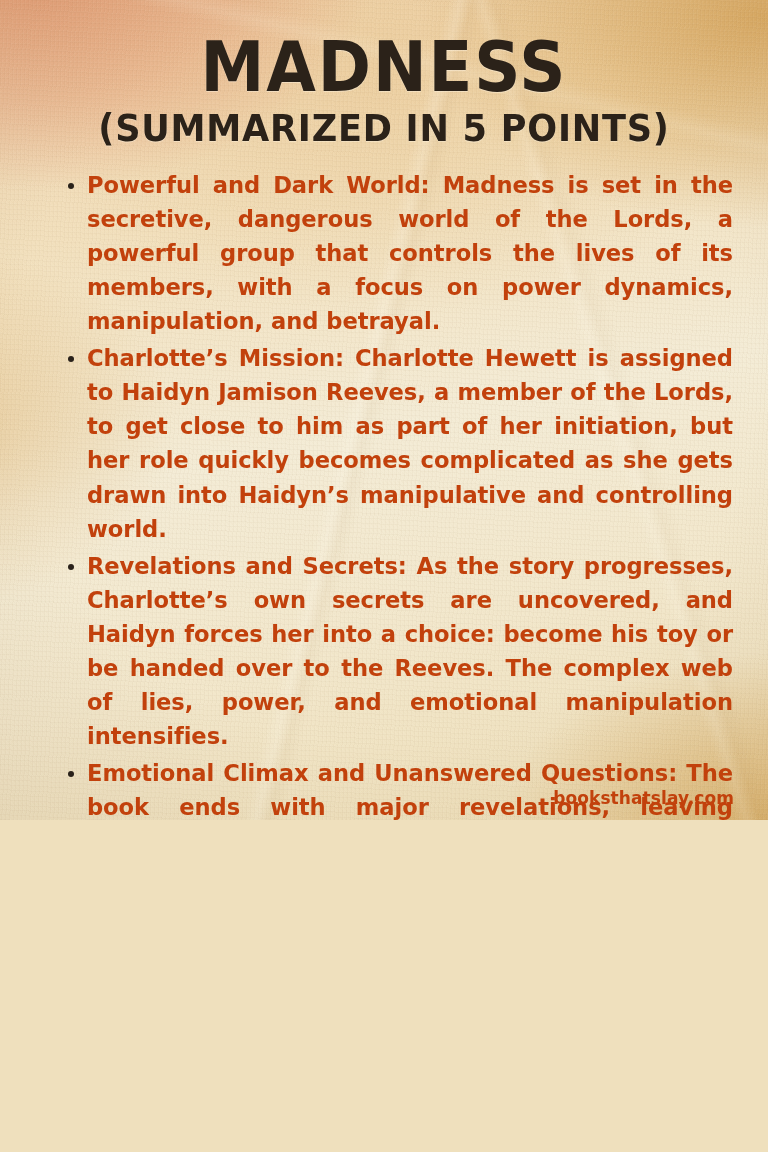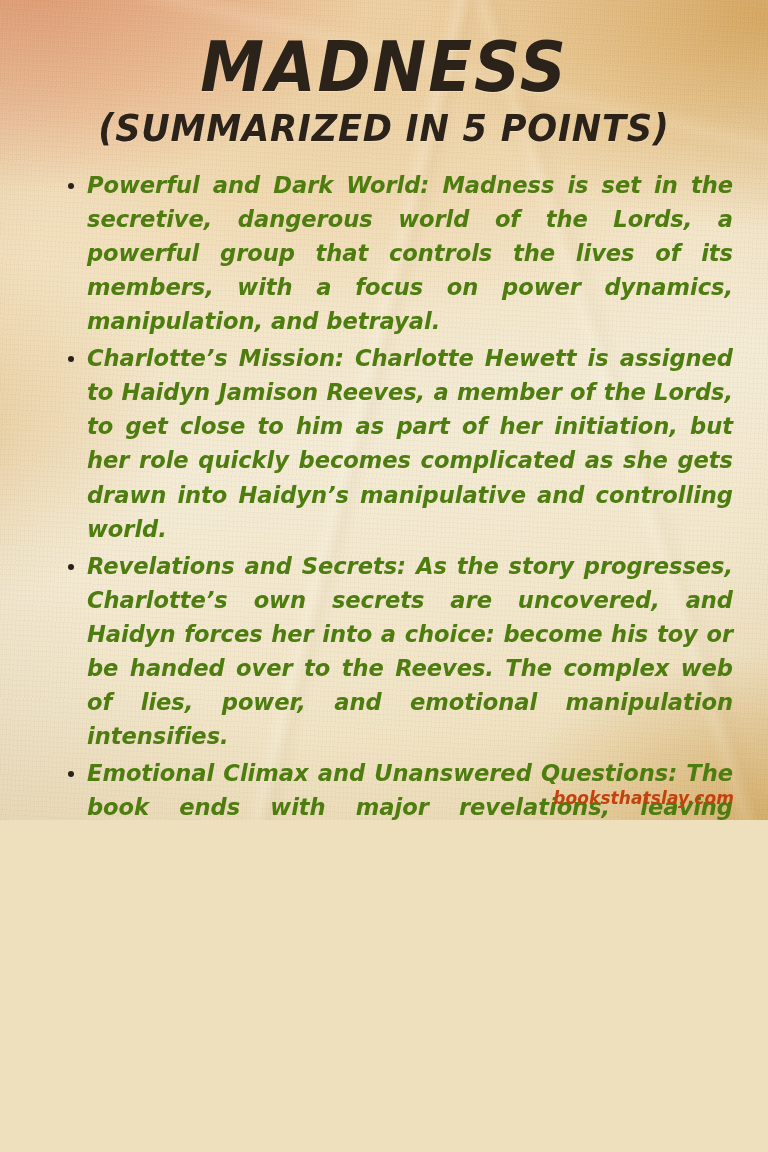--- a/index.html
+++ b/index.html
@@ -16,21 +16,20 @@
     background: #efe0bd;
   }
 
   
   .poster {
     position: relative;
     width: 768px;
     height: 820px;
     overflow: hidden;
     background: #efe2c2;
-    font-style: italic;
   }
 
   
   .bg-wash {
     position: absolute;
     inset: 0;
     background:
       radial-gradient(ellipse 62% 38% at 4% -4%,   rgba(226,150,110,0.92) 0%, rgba(226,150,110,0.45) 42%, rgba(226,150,110,0) 72%),
       radial-gradient(ellipse 58% 34% at 99% 2%,   rgba(214,160,80,0.80) 0%,  rgba(214,160,80,0.34) 46%, rgba(214,160,80,0) 76%),
       radial-gradient(ellipse 44% 26% at 100% 100%, rgba(216,167,86,0.72) 0%, rgba(216,167,86,0.28) 48%, rgba(216,167,86,0) 78%),
@@ -115,21 +114,21 @@
   }
 
   .point {
     position: relative;
     margin: 0 0 3px;
     padding-left: 21px;
     font-family: "DejaVu Sans", sans-serif;
     font-weight: 700;
     font-size: 22.6px;
     line-height: 34.1px;
-    color: #4d7c0f;
+    color: #c2410c;
     text-align: justify;
     text-justify: inter-word;
     letter-spacing: -0.05px;
     word-spacing: 0.2px;
   }
 
   .point:last-child {
     margin-bottom: 9px;
   }
 

